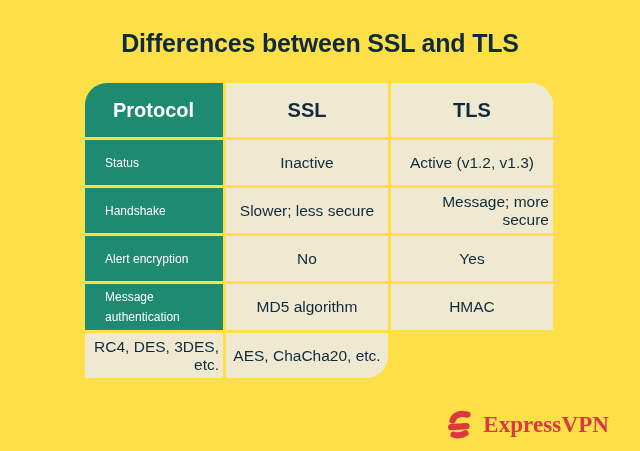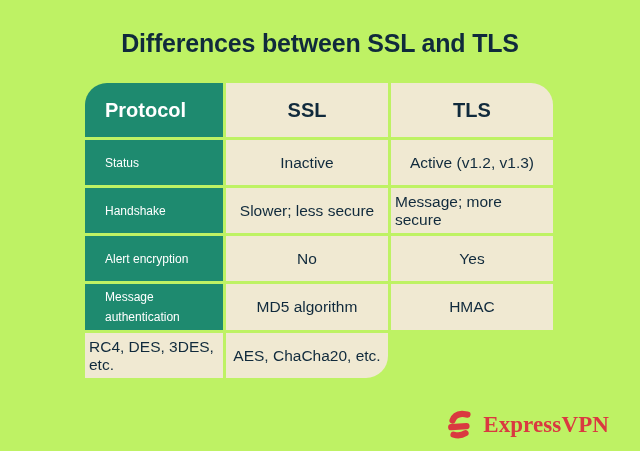--- a/index.html
+++ b/index.html
@@ -1,21 +1,21 @@
 <!DOCTYPE html>
 <html><head>
 <meta charset="utf-8">
 <style>
   html, body { margin: 0; padding: 0; }
   body { font-family: "Liberation Sans", sans-serif; }
   .page {
     position: relative;
     width: 640px;
     height: 451px;
-    background: #bef264;
+    background: #fde047;
     overflow: hidden;
   }
   .title {
     position: absolute;
     top: 29px;
     left: 0;
     right: 0;
     text-align: center;
     font-size: 25px;
     font-weight: 600;
@@ -29,40 +29,40 @@
     width: 468px;
     display: grid;
     grid-template-columns: 138px 162px 162px;
     grid-template-rows: 54px 45px 45px 45px 46px 45px;
     gap: 3px;
   }
   .cell {
     display: flex;
     align-items: center;
     justify-content: center;
-    text-align: left;
+    text-align: right;
   }
   .cell.green {
     background: #1E8A6F;
     color: #FFFFFF;
     justify-content: flex-start;
     text-align: left;
     padding-left: 20px;
     padding-right: 10px;
     font-size: 12px;
     line-height: 20px;
   }
   .cell.cream {
     background: #F0E9D2;
     color: #102A3C;
     font-size: 15.5px;
     padding: 0 4px;
   }
   .cell.header { font-size: 20px; font-weight: 600; }
-  .cell.green.header { padding-left: 20px; }
+  .cell.green.header { padding-left: 28px; }
   .corner-tl { border-top-left-radius: 22px; }
   .corner-tr { border-top-right-radius: 22px; }
   .corner-bl { border-bottom-left-radius: 22px; }
   .corner-br { border-bottom-right-radius: 22px; }
   .brand {
     position: absolute;
     right: 31px;
     bottom: 11px;
     display: flex;
     align-items: center;

